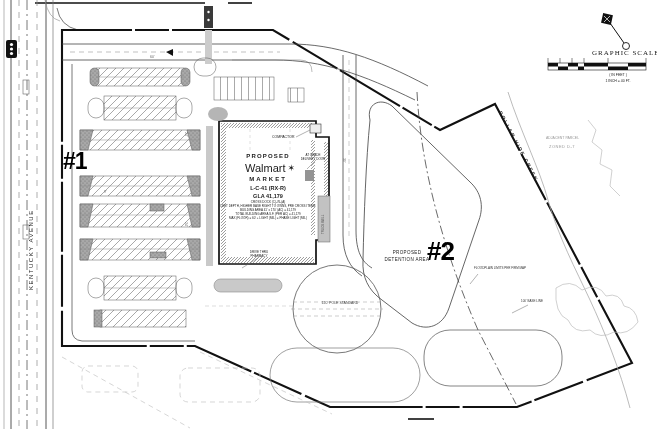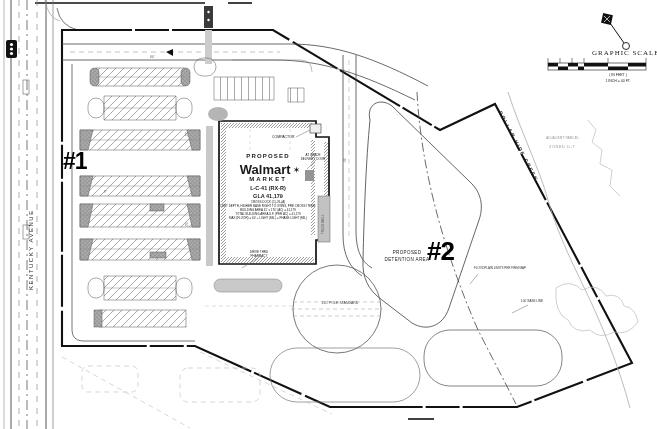--- a/index.html
+++ b/index.html
@@ -218,21 +218,21 @@
   </g>
 </svg>
 
   <div class="lbl rot-up" style="left:28px;top:290px;font-size:6px;letter-spacing:1.5px;color:#222;">KENTUCKY AVENUE</div>
 
   <div class="lbl marker" style="left:63px;top:148px;font-size:23px;">#1</div>
   <div class="lbl marker" style="left:427px;top:236px;font-size:26px;">#2</div>
 
   <div class="lbl c" style="left:238px;top:153px;width:60px;font-size:6px;font-weight:bold;letter-spacing:1.2px;">PROPOSED</div>
   <div class="lbl brandrow" style="left:228px;top:162px;width:84px;">
-    <span style="font-size:13px;font-weight:700;">Walmart</span>
+    <span style="font-size:11px;font-weight:400;">Walmart</span>
     <span style="font-size:9px;">✶</span>
   </div>
   <div class="lbl c" style="left:238px;top:176px;width:60px;font-size:6px;font-weight:bold;letter-spacing:2px;">MARKET</div>
   <div class="lbl c" style="left:233px;top:185px;width:70px;font-size:5.5px;font-weight:bold;">L-C-41 (RX-R)</div>
   <div class="lbl c" style="left:238px;top:193px;width:60px;font-size:5.5px;font-weight:bold;">GLA 41,179</div>
   <div class="lbl c tiny" style="left:206px;top:201px;width:124px;">CROSS DOCK (C)-76-(A)</div>
   <div class="lbl c tiny" style="left:206px;top:205px;width:124px;">LEFT DEPTH, HIGHER BASE RIGHT TO OWNS, PRE CROSS ITEMS</div>
   <div class="lbl c tiny" style="left:206px;top:209px;width:124px;">BUILDING AREA 41' x 170' (AC) = 41,179</div>
   <div class="lbl c tiny" style="left:206px;top:213px;width:124px;">TOTAL BUILDING AREA S.F. (PER AC) = 41,179</div>
   <div class="lbl c tiny" style="left:206px;top:217px;width:124px;">MAX (FLOOR) = 60' + LIGHT (MIL) = PHASE LIGHT (MIL)</div>

